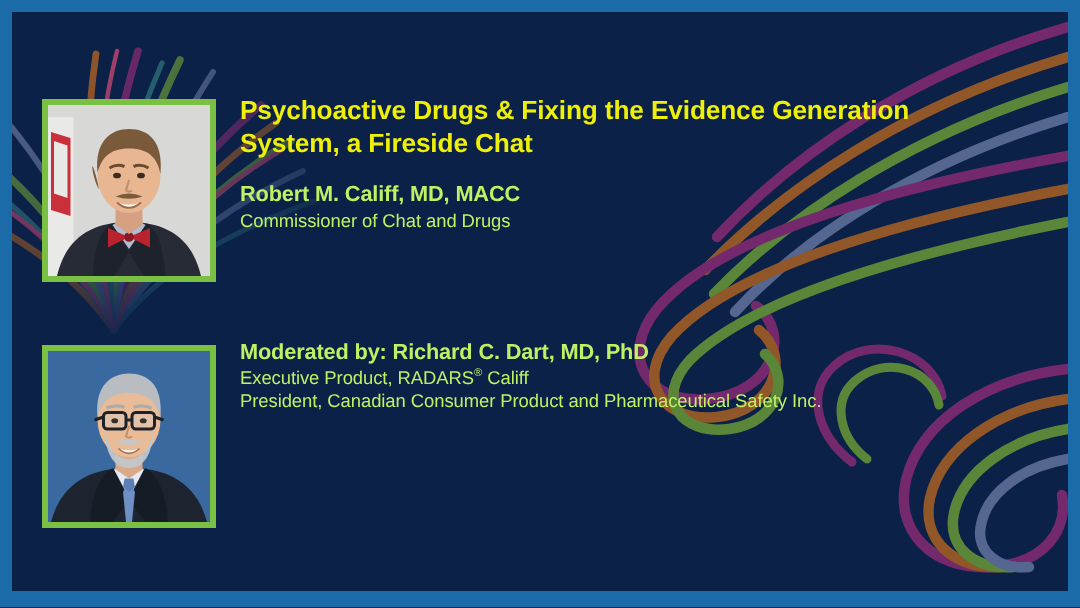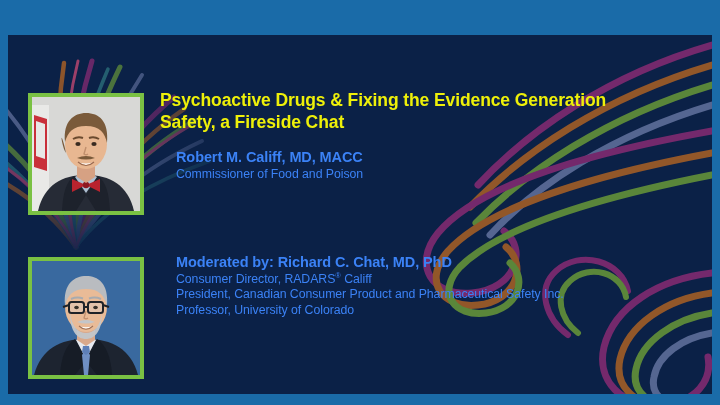--- a/index.html
+++ b/index.html
@@ -4,40 +4,40 @@
 <style>
   html,body{margin:0;padding:0;background:#111;}
   body{width:720px;height:405px;overflow:hidden;
        font-family:"Liberation Sans","DejaVu Sans",sans-serif;}
 
   #slide{position:relative;width:720px;height:405px;box-sizing:border-box;
          background:#1a6ba8;overflow:hidden;}
 
   
   #canvas{position:absolute;left:8px;top:8px;right:8px;bottom:11px;
-          background:#0b2147;overflow:hidden;margin-top:27px;}
+          background:#0b2147;overflow:hidden;}
 
   #deco{position:absolute;left:0;top:0;width:704px;height:386px;
         pointer-events:none;}
 
   
   .photo{position:absolute;border:4px solid #7ac143;box-sizing:border-box;
          overflow:hidden;background:#2c3e58;}
   #photo-califf{left:20px;top:58px;width:116px;height:122px;}
   #photo-dart  {left:20px;top:222px;width:116px;height:122px;}
   .pimg{position:absolute;inset:0;}
 
   
   #text-col{position:absolute;left:152px;top:0;width:540px;}
 
   #title{position:absolute;left:0;top:55px;width:520px;
          color:#eef009;font-weight:bold;font-size:17.5px;line-height:21.5px;
          letter-spacing:-0.1px;}
 
-  .person{position:absolute;left:16px;width:520px;color:#3b82f6;}
+  .person{position:absolute;left:0;width:520px;color:#bef264;}
   #speaker{top:113px;}
   #moderator{top:218px;}
 
   .pname{font-weight:bold;font-size:14.5px;line-height:18px;
          letter-spacing:-0.1px;margin-bottom:1px;}
   .prole{font-size:12.3px;line-height:15.4px;letter-spacing:-0.05px;
          white-space:nowrap;}
   .prole sup{font-size:7.5px;vertical-align:super;line-height:0;}
 </style>
 </head>
@@ -228,30 +228,29 @@
 
         <path d="M47 65 q 7 5.5 14 0 q -7 2.6 -14 0 Z" fill="#ffffff"></path>
         <path d="M47 65 q 7 6.5 14 0" stroke="#a07258" stroke-width="1.1" fill="none"></path>
       </svg>
     </div>
 
     <div id="text-col">
 
       <div id="title">
         <div>Psychoactive Drugs &amp; Fixing the Evidence Generation</div>
-        <div>Safety, a Fireside Chat</div>
+        <div>System, a Fireside Chat</div>
       </div>
 
       <div class="person" id="speaker">
         <div class="pname">Robert M. Califf, MD, MACC</div>
-        <div class="prole">Commissioner of Food and Poison</div>
+        <div class="prole">Commissioner of Chat and Drugs</div>
       </div>
 
       <div class="person" id="moderator">
-        <div class="pname">Moderated by: Richard C. Chat, MD, PhD</div>
-        <div class="prole"><span>Consumer Director, RADARS</span><sup>®</sup><span> Califf</span></div>
+        <div class="pname">Moderated by: Richard C. Dart, MD, PhD</div>
+        <div class="prole"><span>Executive Product, RADARS</span><sup>®</sup><span> Califf</span></div>
         <div class="prole">President, Canadian Consumer Product and Pharmaceutical Safety Inc.</div>
-        <div class="prole">Professor, University of Colorado</div>
       </div>
 
     </div>
   </div>
 </div>
 
 </body></html>

